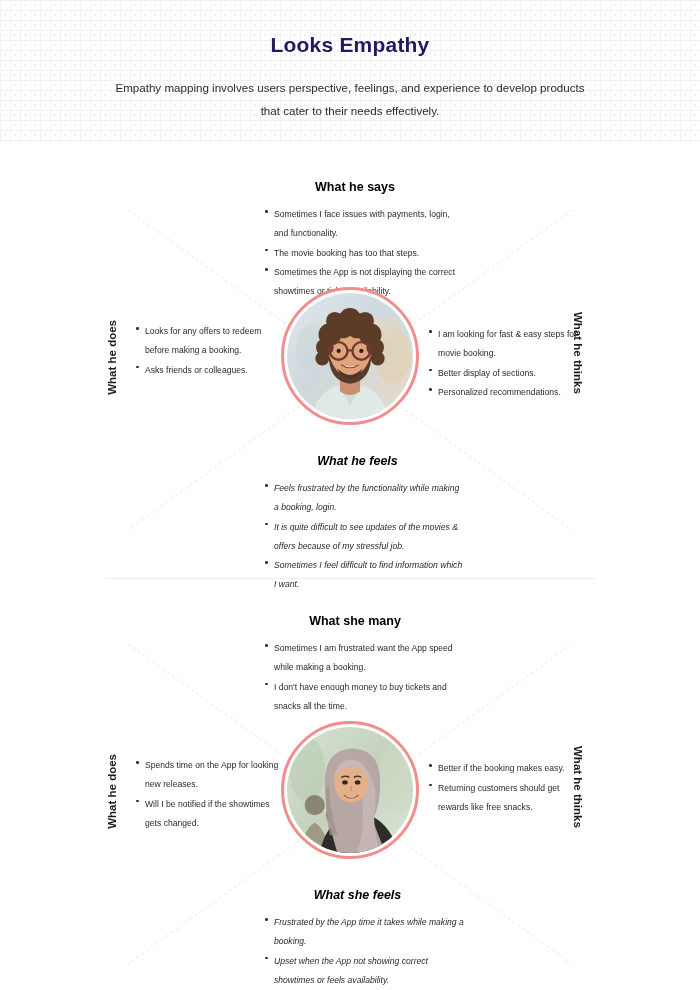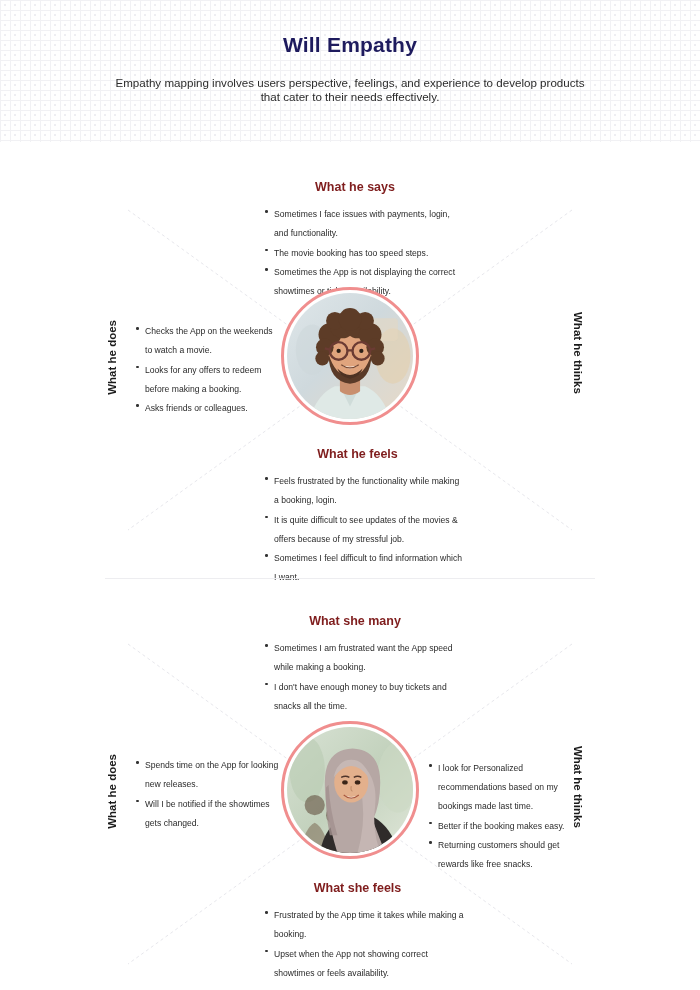--- a/index.html
+++ b/index.html
@@ -53,21 +53,21 @@
     z-index: 3;
   }
 
   #page-subtitle {
     position: absolute;
     left: 110px;
     top: 76px;
     width: 480px;
     text-align: center;
     font-size: 11.6px;
-    line-height: 14px;
+    line-height: 23px;
     color: #2b2b2b;
     z-index: 3;
   }
 
   
   .persona {
     position: absolute;
     left: 0;
     width: 700px;
     height: 400px;
@@ -103,21 +103,21 @@
     border-radius: 50%;
     overflow: hidden;
     position: relative;
   }
   .avatar-photo svg { display: block; width: 100%; height: 100%; }
 
   
   .quad-title {
     font-size: 12.5px;
     font-weight: bold;
-    color: #7f1d1d;
+    color: #000000;
     text-align: center;
   }
 
   .quad {
     position: absolute;
   }
   .quad ul {
     list-style: none;
     margin: 0;
     padding: 0;
@@ -146,22 +146,23 @@
     left: 250px;
     top: 10px;
     width: 210px;
   }
   .quad-top .quad-title { margin-bottom: 11px; }
   .quad-top ul { padding-left: 14px; }
 
   
   .quad-bottom {
     left: 250px;
-    top: 277px;
+    top: 284px;
     width: 215px;
+    font-style: italic;
   }
   .quad-bottom .quad-title { margin-bottom: 11px; }
   .quad-bottom ul { padding-left: 14px; }
 
   
   .quad-left {
     left: 135px;
     top: 152px;
     width: 145px;
   }
@@ -200,50 +201,56 @@
     width: 490px;
     height: 1px;
     background: #ededf0;
   }
 </style>
 </head>
 <body>
 
 <div id="header-band"></div>
 
-<h1 id="page-title">Will Empathy</h1>
+<h1 id="page-title">Looks Empathy</h1>
 
 <p id="page-subtitle">Empathy mapping involves users perspective, feelings, and experience to develop products that cater to their needs effectively.</p>
 
 <section class="persona" id="persona-0">
 
   <svg class="xlines" viewBox="0 0 700 400">
     <line x1="128" y1="40" x2="572" y2="360" stroke="#e7e7ec" stroke-width="1" stroke-dasharray="3 3"></line>
     <line x1="572" y1="40" x2="128" y2="360" stroke="#e7e7ec" stroke-width="1" stroke-dasharray="3 3"></line>
   </svg>
 
   <div class="quad quad-top">
     <div class="quad-title">What he says</div>
     <ul>
       <li>Sometimes I face issues with payments, login, and functionality.</li>
-      <li>The movie booking has too speed steps.</li>
+      <li>The movie booking has too that steps.</li>
       <li>Sometimes the App is not displaying the correct showtimes or ticket availability.</li>
     </ul>
   </div>
 
   <div class="side-label side-label-left">What he does</div>
   <div class="quad quad-left">
     <ul>
-      <li>Checks the App on the weekends to watch a movie.</li>
       <li>Looks for any offers to redeem before making a booking.</li>
       <li>Asks friends or colleagues.</li>
     </ul>
   </div>
 
   <div class="side-label side-label-right">What he thinks</div>
+  <div class="quad quad-right">
+    <ul>
+      <li>I am looking for fast &amp; easy steps for movie booking.</li>
+      <li>Better display of sections.</li>
+      <li>Personalized recommendations.</li>
+    </ul>
+  </div>
 
   <div class="quad quad-bottom">
     <div class="quad-title">What he feels</div>
     <ul>
       <li>Feels frustrated by the functionality while making a booking, login.</li>
       <li>It is quite difficult to see updates of the movies &amp; offers because of my stressful job.</li>
       <li>Sometimes I feel difficult to find information which I want.</li>
     </ul>
   </div>
 
@@ -325,21 +332,20 @@
   <div class="quad quad-left">
     <ul>
       <li>Spends time on the App for looking new releases.</li>
       <li>Will I be notified if the showtimes gets changed.</li>
     </ul>
   </div>
 
   <div class="side-label side-label-right">What he thinks</div>
   <div class="quad quad-right">
     <ul>
-      <li>I look for Personalized recommendations based on my bookings made last time.</li>
       <li>Better if the booking makes easy.</li>
       <li>Returning customers should get rewards like free snacks.</li>
     </ul>
   </div>
 
   <div class="quad quad-bottom">
     <div class="quad-title">What she feels</div>
     <ul>
       <li>Frustrated by the App time it takes while making a booking.</li>
       <li>Upset when the App not showing correct showtimes or feels availability.</li>

